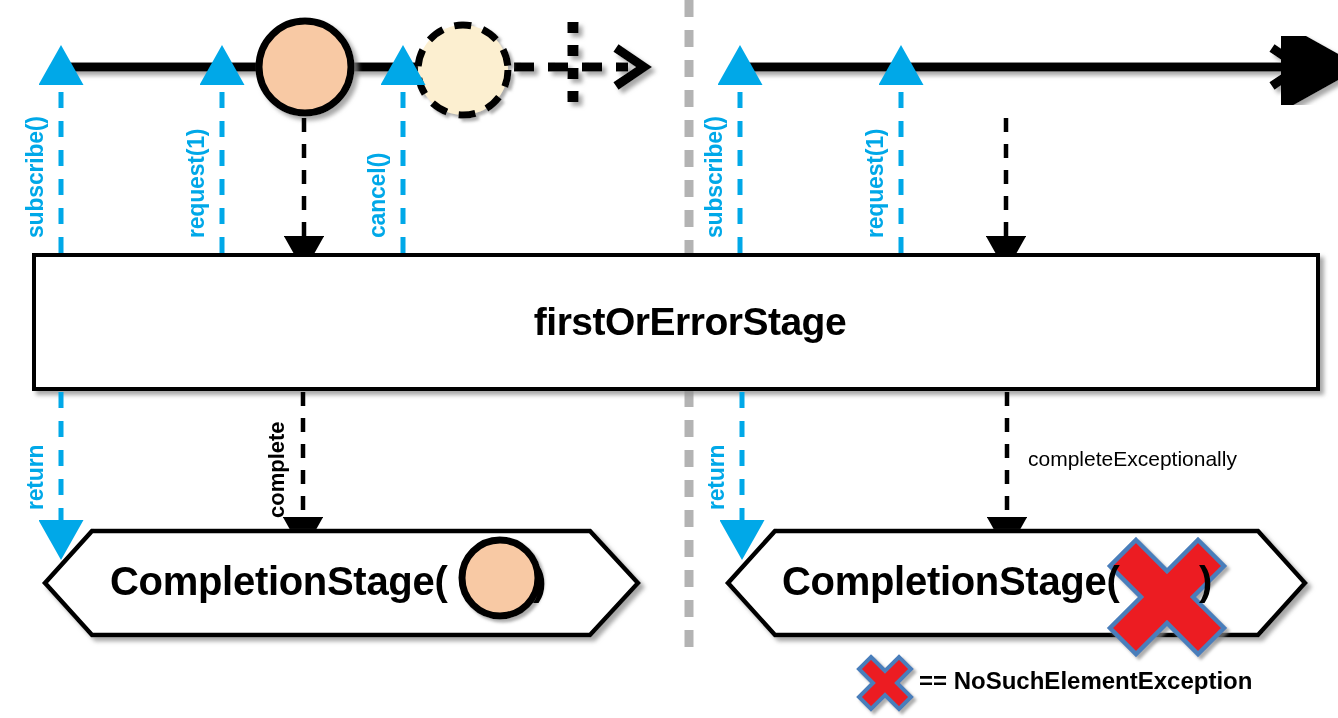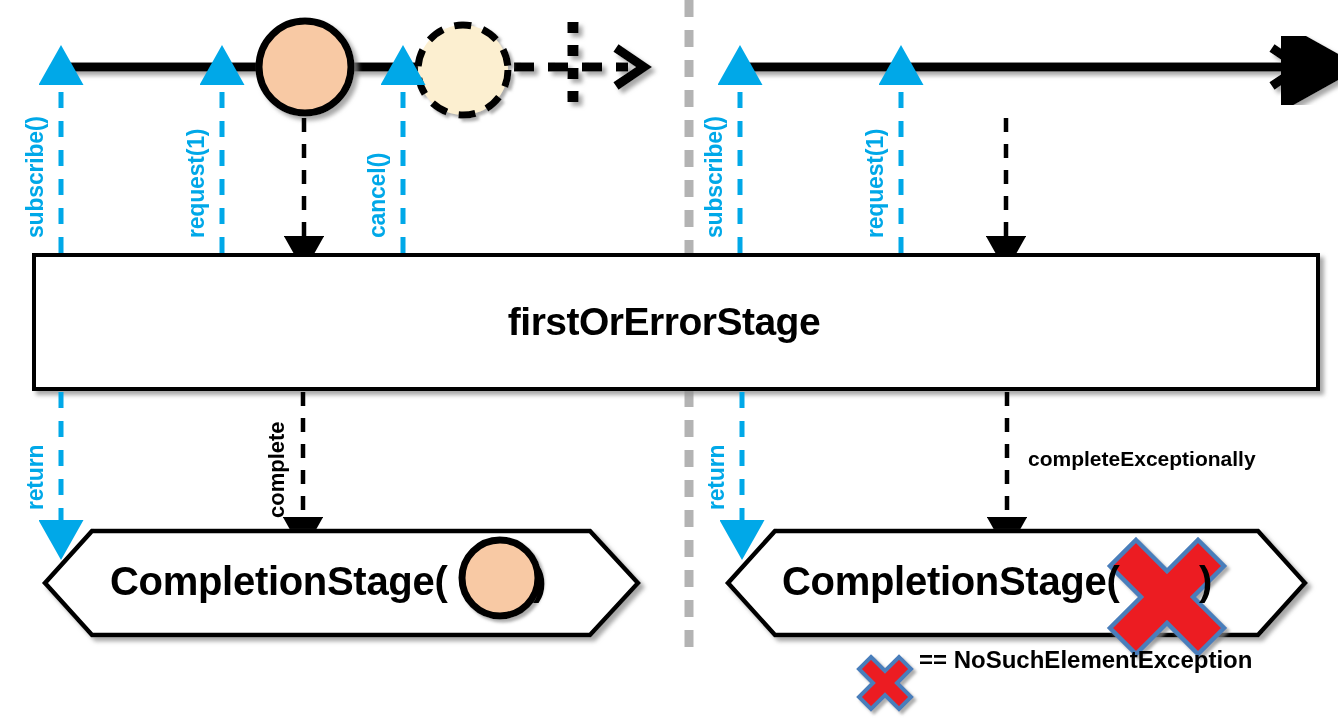--- a/index.html
+++ b/index.html
@@ -22,21 +22,21 @@
     color:#000;font-weight:bold;font-size:22px;
     transform-origin:0 0;transform:rotate(-90deg);
   }
   .op-title{
     color:#000;font-weight:bold;font-size:39px;letter-spacing:-0.5px;
   }
   .stage-text{
     color:#000;font-weight:bold;font-size:40px;letter-spacing:-0.3px;
   }
   .note-text{
-    color:#000;font-weight:bold;font-size:21px;text-align:right;
+    color:#000;font-weight:normal;font-size:21px;text-align:right;
   }
   .legend-text{
     color:#000;font-weight:bold;font-size:24px;
   }
 </style>
 </head>
 <body>
 
 <div id="stage">
 
@@ -154,31 +154,31 @@
   <span class="txt cyan-label" style="left:22px;top:238px;" data-bind="left_scenario.upstream_calls.0.label">subscribe()</span>
 
   <span class="txt cyan-label" style="left:183px;top:238px;" data-bind="left_scenario.upstream_calls.1.label">request(1)</span>
 
   <span class="txt cyan-label" style="left:364px;top:238px;" data-bind="left_scenario.upstream_calls.2.label">cancel()</span>
 
   <span class="txt cyan-label" style="left:701px;top:238px;" data-bind="right_scenario.upstream_calls.0.label">subscribe()</span>
 
   <span class="txt cyan-label" style="left:862px;top:238px;" data-bind="right_scenario.upstream_calls.1.label">request(1)</span>
 
-  <div class="txt op-title" style="left:22px;top:300px;width:1284px;text-align:center;" data-bind="operator_box.label">firstOrErrorStage</div>
+  <div class="txt op-title" style="left:48px;top:300px;width:1284px;text-align:center;" data-bind="operator_box.label">firstOrErrorStage</div>
 
   <span class="txt cyan-label" style="left:22px;top:510px;" data-bind="left_scenario.downstream_calls.0.label">return</span>
 
   <span class="txt black-vlabel" style="left:264px;top:518px;" data-bind="left_scenario.downstream_calls.1.label">complete</span>
 
   <span class="txt cyan-label" style="left:703px;top:510px;" data-bind="right_scenario.downstream_calls.0.label">return</span>
 
   <span class="txt note-text" style="left:1028px;top:447px;" data-bind="right_scenario.downstream_calls.1.label">completeExceptionally</span>
 
   <span class="txt stage-text" style="left:110px;top:559px;" data-bind="left_scenario.result.prefix">CompletionStage(</span>
   <span class="txt stage-text" style="left:533px;top:559px;" data-bind="left_scenario.result.suffix">)</span>
 
   <span class="txt stage-text" style="left:782px;top:559px;" data-bind="right_scenario.result.prefix">CompletionStage(</span>
   <span class="txt stage-text" style="left:1199px;top:559px;" data-bind="right_scenario.result.suffix">)</span>
 
-  <span class="txt legend-text" style="left:919px;top:646px;" data-bind="legend.text">== NoSuchElementException</span>
+  <span class="txt legend-text" style="left:919px;top:667px;" data-bind="legend.text">== NoSuchElementException</span>
 
 </div>
 
 </body></html>

